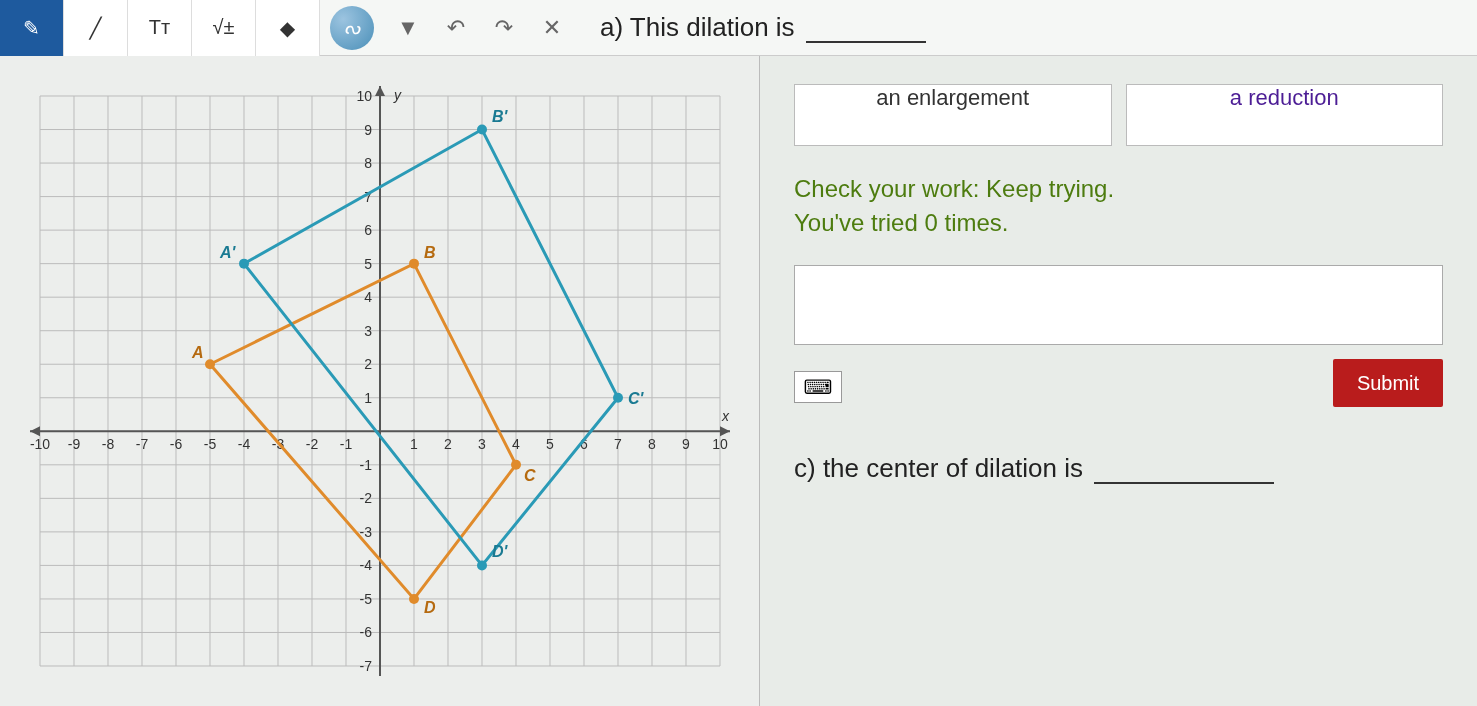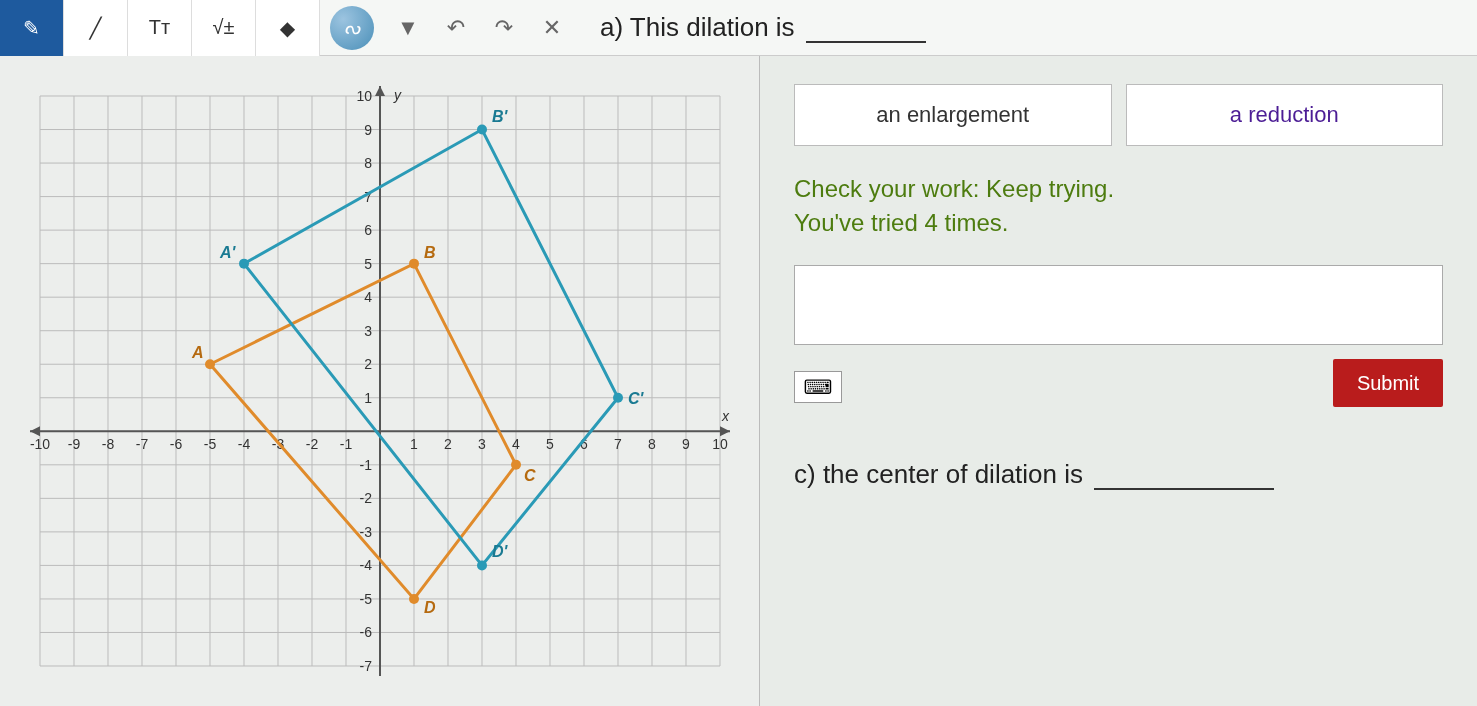--- a/index.html
+++ b/index.html
@@ -94,21 +94,20 @@
   .answer-row {
     display: flex;
     gap: 14px;
   }
   .answer-btn {
     flex: 1;
     height: 62px;
     border: 1px solid #bbb;
     background: #fff;
     display: flex;
-    align-items: center;
     justify-content: center;
     font-size: 22px;
     color: #333;
     cursor: pointer;
   }
   .answer-btn:last-child { color:#4c1d95; }
   .q-line {
     font-size: 26px;
     color: #222;
   }
@@ -305,31 +304,31 @@
           <span>an enlargement</span>
         </div>
       <div class="answer-btn">
           <span>a reduction</span>
         </div>
     </div>
 
 
     <div class="feedback">
       <div>Check your work: Keep trying.</div>
-      <div>You've tried 4 times.</div>
+      <div>You've tried 0 times.</div>
     </div>
 
     <div>
       <div class="text-input"></div>
       <div style="display:flex;justify-content:space-between;align-items:center;margin-top:14px;">
         <div class="kbd-btn">
             <span>⌨</span>
           </div>
         <button class="submit-btn"><span>Submit</span></button>
       </div>
     </div>
 
-    <div class="q-line" style="margin-top:26px;">
+    <div class="q-line" style="margin-top:20px;">
       <span>c) the center of dilation is</span>
       <span class="blank" style="width:180px;"></span>
     </div>
   </div>
 </div>
 
 </body></html>

